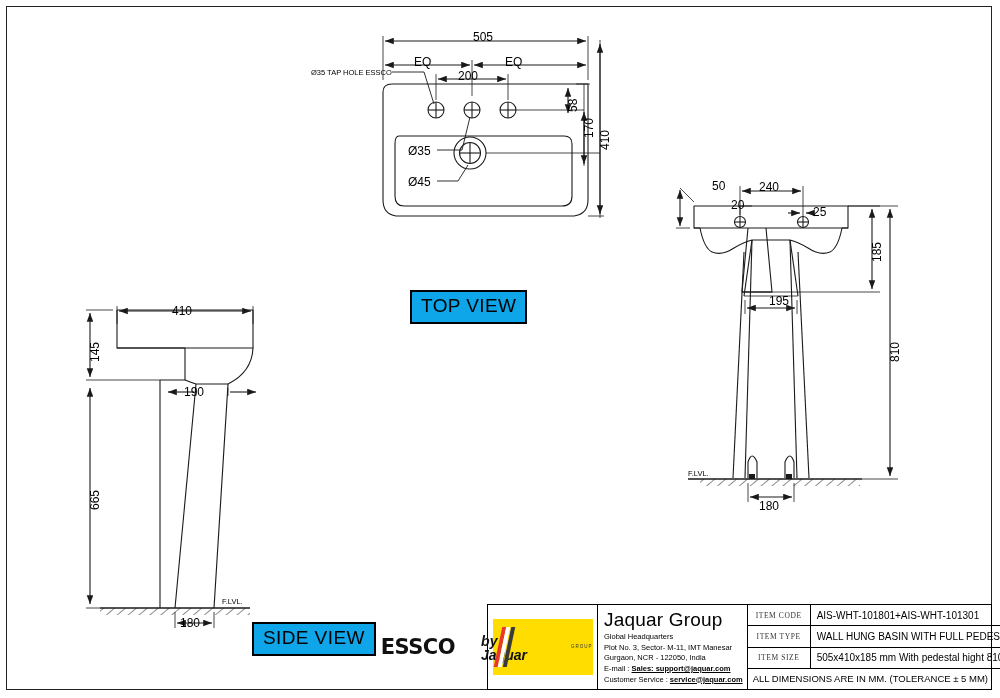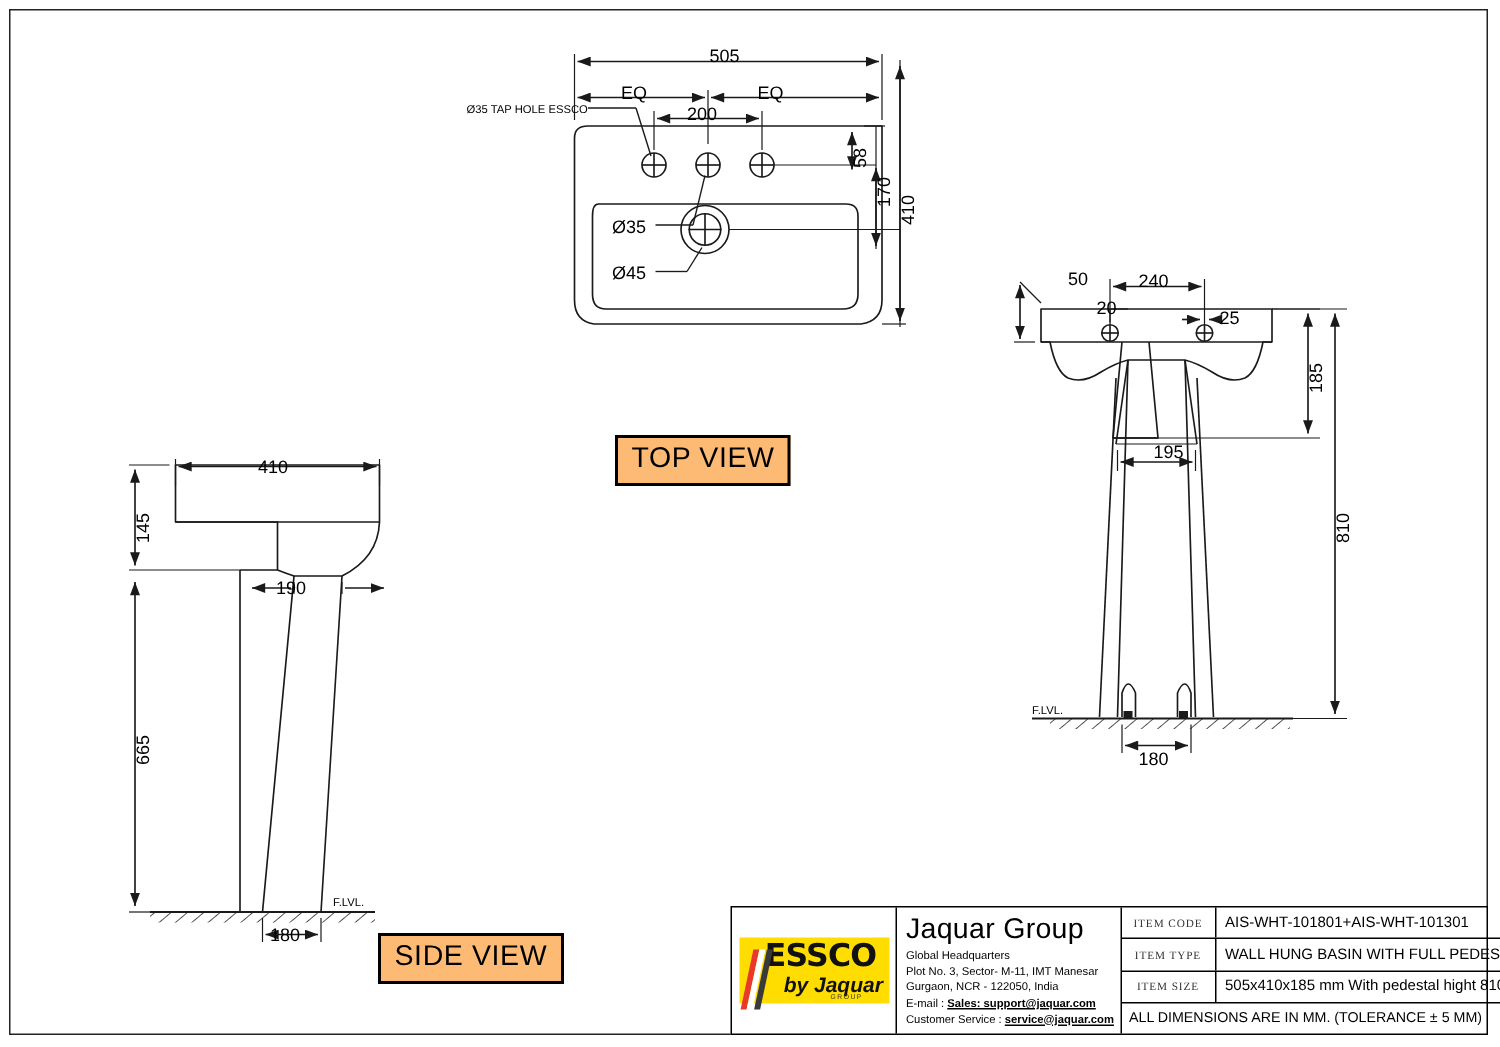--- a/index.html
+++ b/index.html
@@ -5,30 +5,30 @@
   html,body{margin:0;padding:0;background:#fff;}
   body{width:1000px;height:698px;position:relative;overflow:hidden;
        font-family:"Liberation Sans",sans-serif;color:#000;}
   #sheet{position:absolute;inset:0;}
   .frame{position:absolute;left:6px;top:6px;width:986px;height:684px;
          border:1px solid #222;box-sizing:border-box;}
   svg.draw{position:absolute;left:0;top:0;width:1000px;height:698px;}
   .lbl{position:absolute;font-size:12px;line-height:1;white-space:nowrap;}
   .lbl.sm{font-size:7.5px;}
   .lbl.vert{transform:rotate(-90deg);transform-origin:left top;}
-  .viewtag{position:absolute;border:2px solid #000;background:#fdba74;
+  .viewtag{position:absolute;border:2px solid #000;background:#0ea5e9;
            font-size:19px;padding:3px 9px 5px 9px;letter-spacing:.4px;white-space:nowrap;}
   
   #titleblock{position:absolute;left:487px;top:604px;width:505px;height:86px;
               border:1px solid #000;box-sizing:border-box;display:flex;background:#fff;}
   #tb-left{width:268px;border-right:1px solid #000;box-sizing:border-box;display:flex;}
   #logo-cell{width:110px;display:flex;align-items:center;justify-content:center;
              border-right:1px solid #000;box-sizing:border-box;padding:2px;}
-  .logo{width:100px;height:44px;background:#FFDD00;position:relative;
-        display:flex;flex-direction:column;align-items:center;justify-content:center;}
+  .logo{width:100px;height:56px;background:#FFDD00;position:relative;
+        display:flex;align-items:center;justify-content:flex-end;}
   .logo .essco{font-family:"DejaVu Sans",sans-serif;font-weight:bold;font-size:21px;
         letter-spacing:-0.5px;color:#111;margin-left:9px;line-height:1;}
   .logo .byjaq{font-size:14px;font-style:italic;font-weight:bold;color:#111;
         margin-left:26px;line-height:1;margin-top:1px;}
   .logo .grp{font-size:4.5px;color:#333;margin-left:44px;letter-spacing:1px;line-height:1;}
   .logo .stripes{position:absolute;left:5px;top:8px;width:14px;height:40px;}
   .logo .stripes i{position:absolute;top:0;width:3.5px;height:40px;display:block;
         transform:skewX(-12deg);}
   #addr-cell{flex:1;padding:5px 4px 3px 6px;box-sizing:border-box;}
   #addr-cell .brand{font-size:19px;letter-spacing:.2px;line-height:1.05;margin-bottom:2px;}

